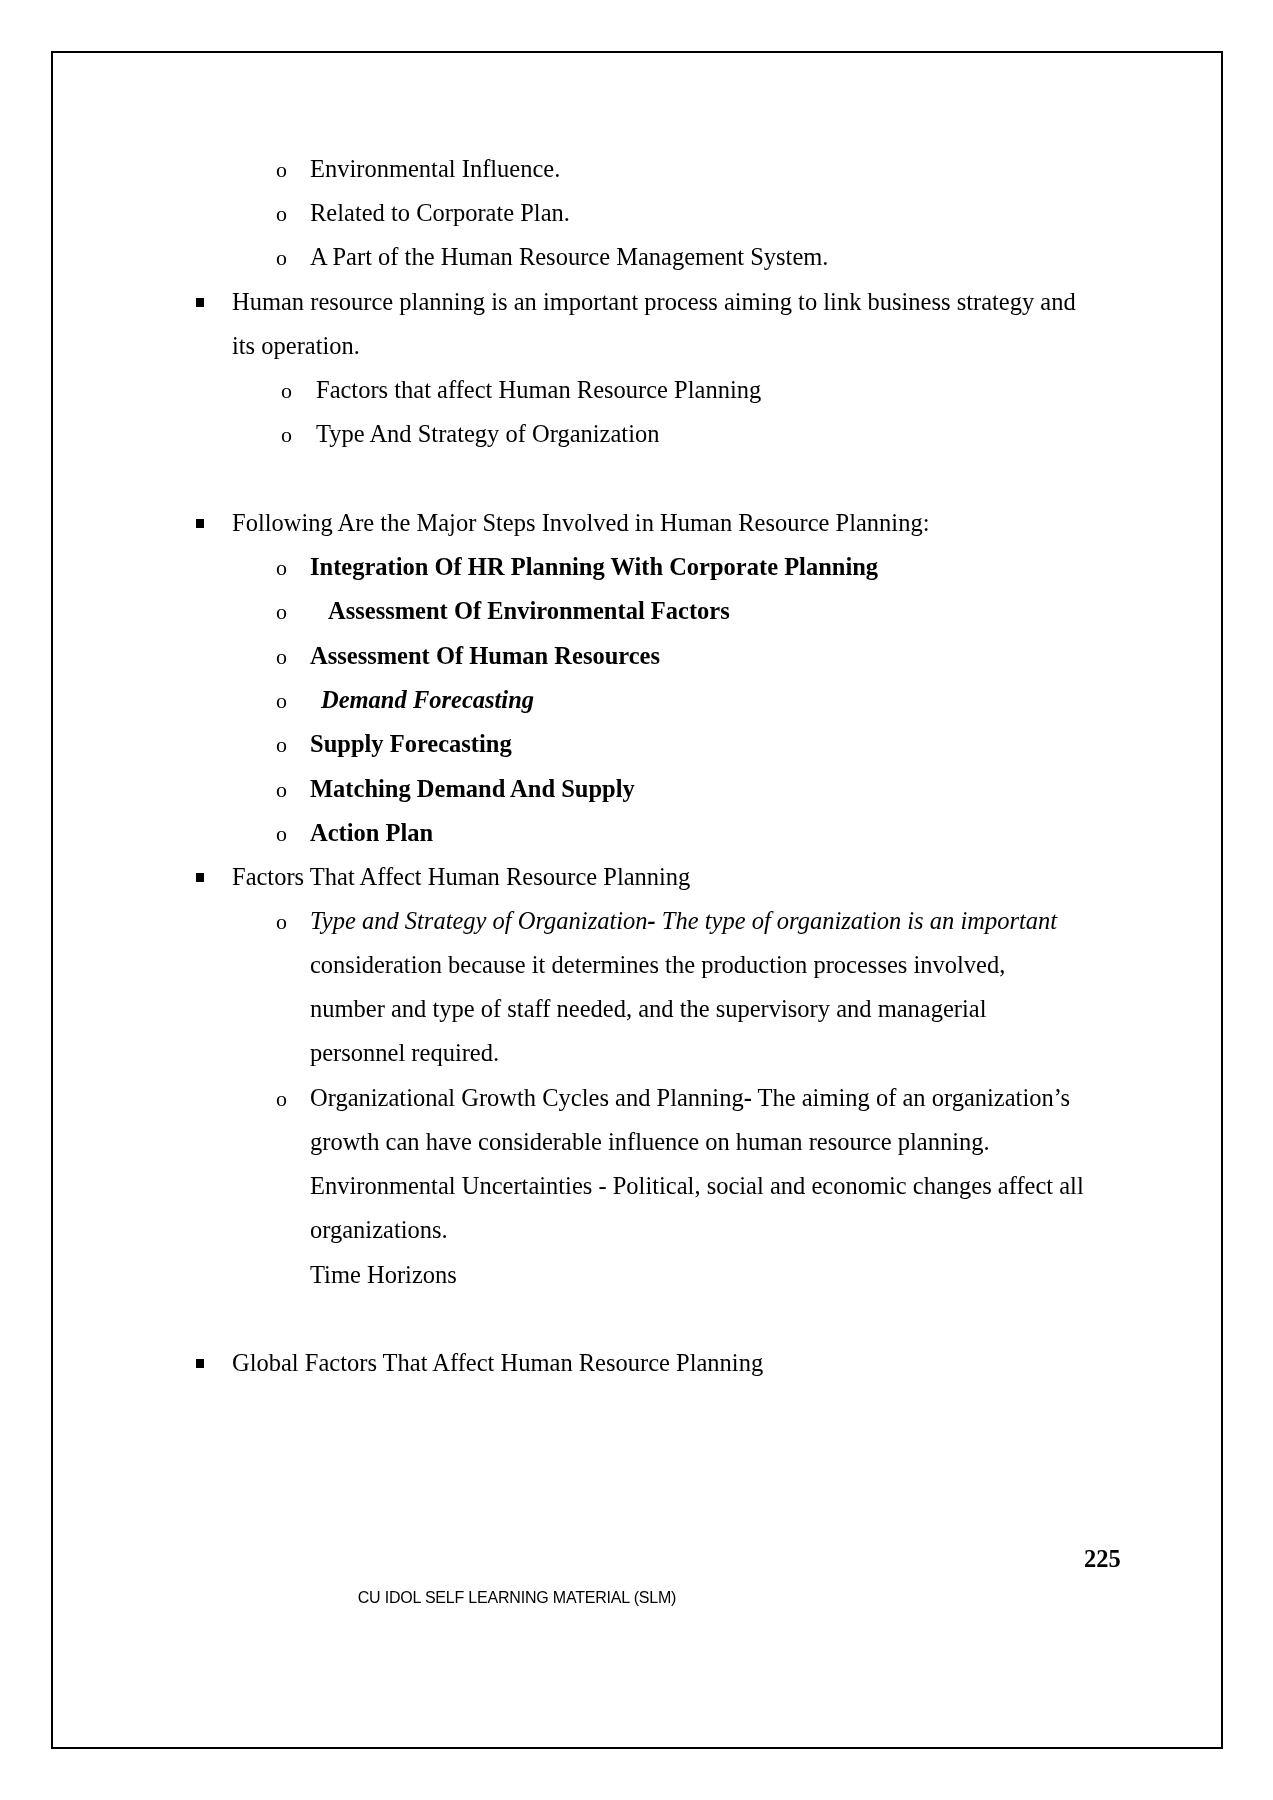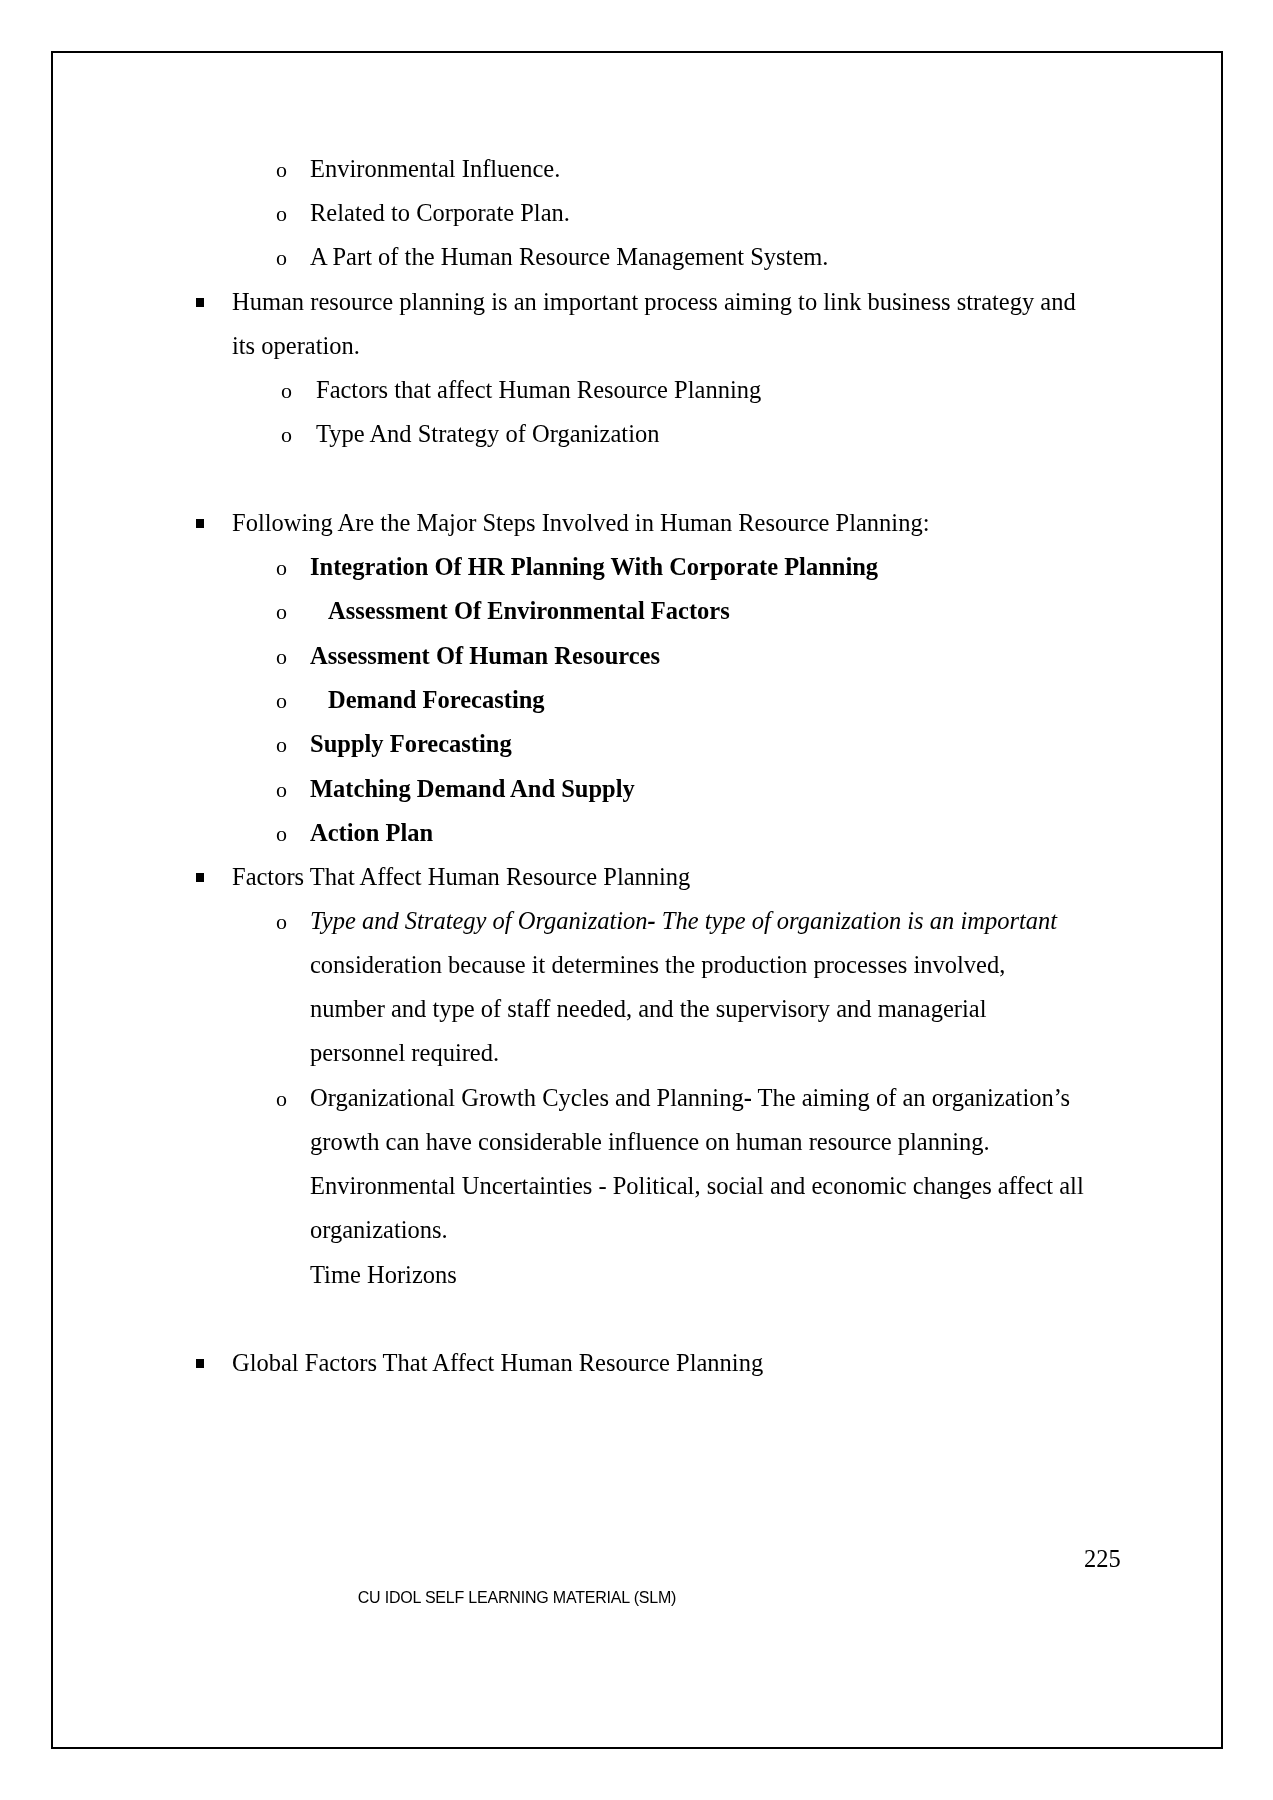--- a/index.html
+++ b/index.html
@@ -4,21 +4,21 @@
 <style>
   html, body { margin: 0; padding: 0; background: #ffffff; }
   body { width: 1273px; height: 1800px; position: relative; overflow: hidden;
          font-family: "Liberation Serif", "DejaVu Serif", serif; color: #000; }
   .page-border { position: absolute; left: 51px; top: 51px; width: 1168px; height: 1694px;
                  border: 2.5px solid #000; box-sizing: content-box; }
   .line { position: absolute; font-size: 24.5px; line-height: 30px; white-space: nowrap; }
   .sq { position: absolute; width: 8px; height: 9px; background: #000; }
   .circ { position: absolute; font-size: 22px; line-height: 30px; }
   .b { font-weight: bold; }
-  .page-num { position: absolute; left: 1084px; top: 1544px; font-size: 24.5px; line-height: 30px; }
+  .page-num { position: absolute; left: 1084px; top: 1544px; font-size: 24.5px; line-height: 30px; font-weight: bold; }
   .footer { position: absolute; left: 0; width: 1034px; top: 1588px; text-align: center;
             font-family: "Liberation Sans", "DejaVu Sans", sans-serif; font-size: 16px; line-height: 20px;
             letter-spacing: -0.2px; }
 </style>
 </head>
 <body>
 
 <div class="page-border"></div>
 
 <span class="circ" style="left:276px; top:155px;">o</span>
@@ -46,21 +46,21 @@
 <span class="circ" style="left:276px; top:553px;">o</span>
 <div class="line b" style="left:310px; top:552px;">Integration Of HR Planning With Corporate Planning</div>
 
 <span class="circ" style="left:276px; top:597px;">o</span>
 <div class="line b" style="left:328px; top:596px;">Assessment Of Environmental Factors</div>
 
 <span class="circ" style="left:276px; top:642px;">o</span>
 <div class="line b" style="left:310px; top:641px;">Assessment Of Human Resources</div>
 
 <span class="circ" style="left:276px; top:686px;">o</span>
-<div class="line b" style="left:328px; top:685px;">Demand Forecasting</div>
+<div class="line b" style="left:321px; top:685px;font-style:italic;">Demand Forecasting</div>
 
 <span class="circ" style="left:276px; top:730px;">o</span>
 <div class="line b" style="left:310px; top:729px;">Supply Forecasting</div>
 
 <span class="circ" style="left:276px; top:775px;">o</span>
 <div class="line b" style="left:310px; top:774px;">Matching Demand And Supply</div>
 
 <span class="circ" style="left:276px; top:819px;">o</span>
 <div class="line b" style="left:310px; top:818px;">Action Plan</div>
 

